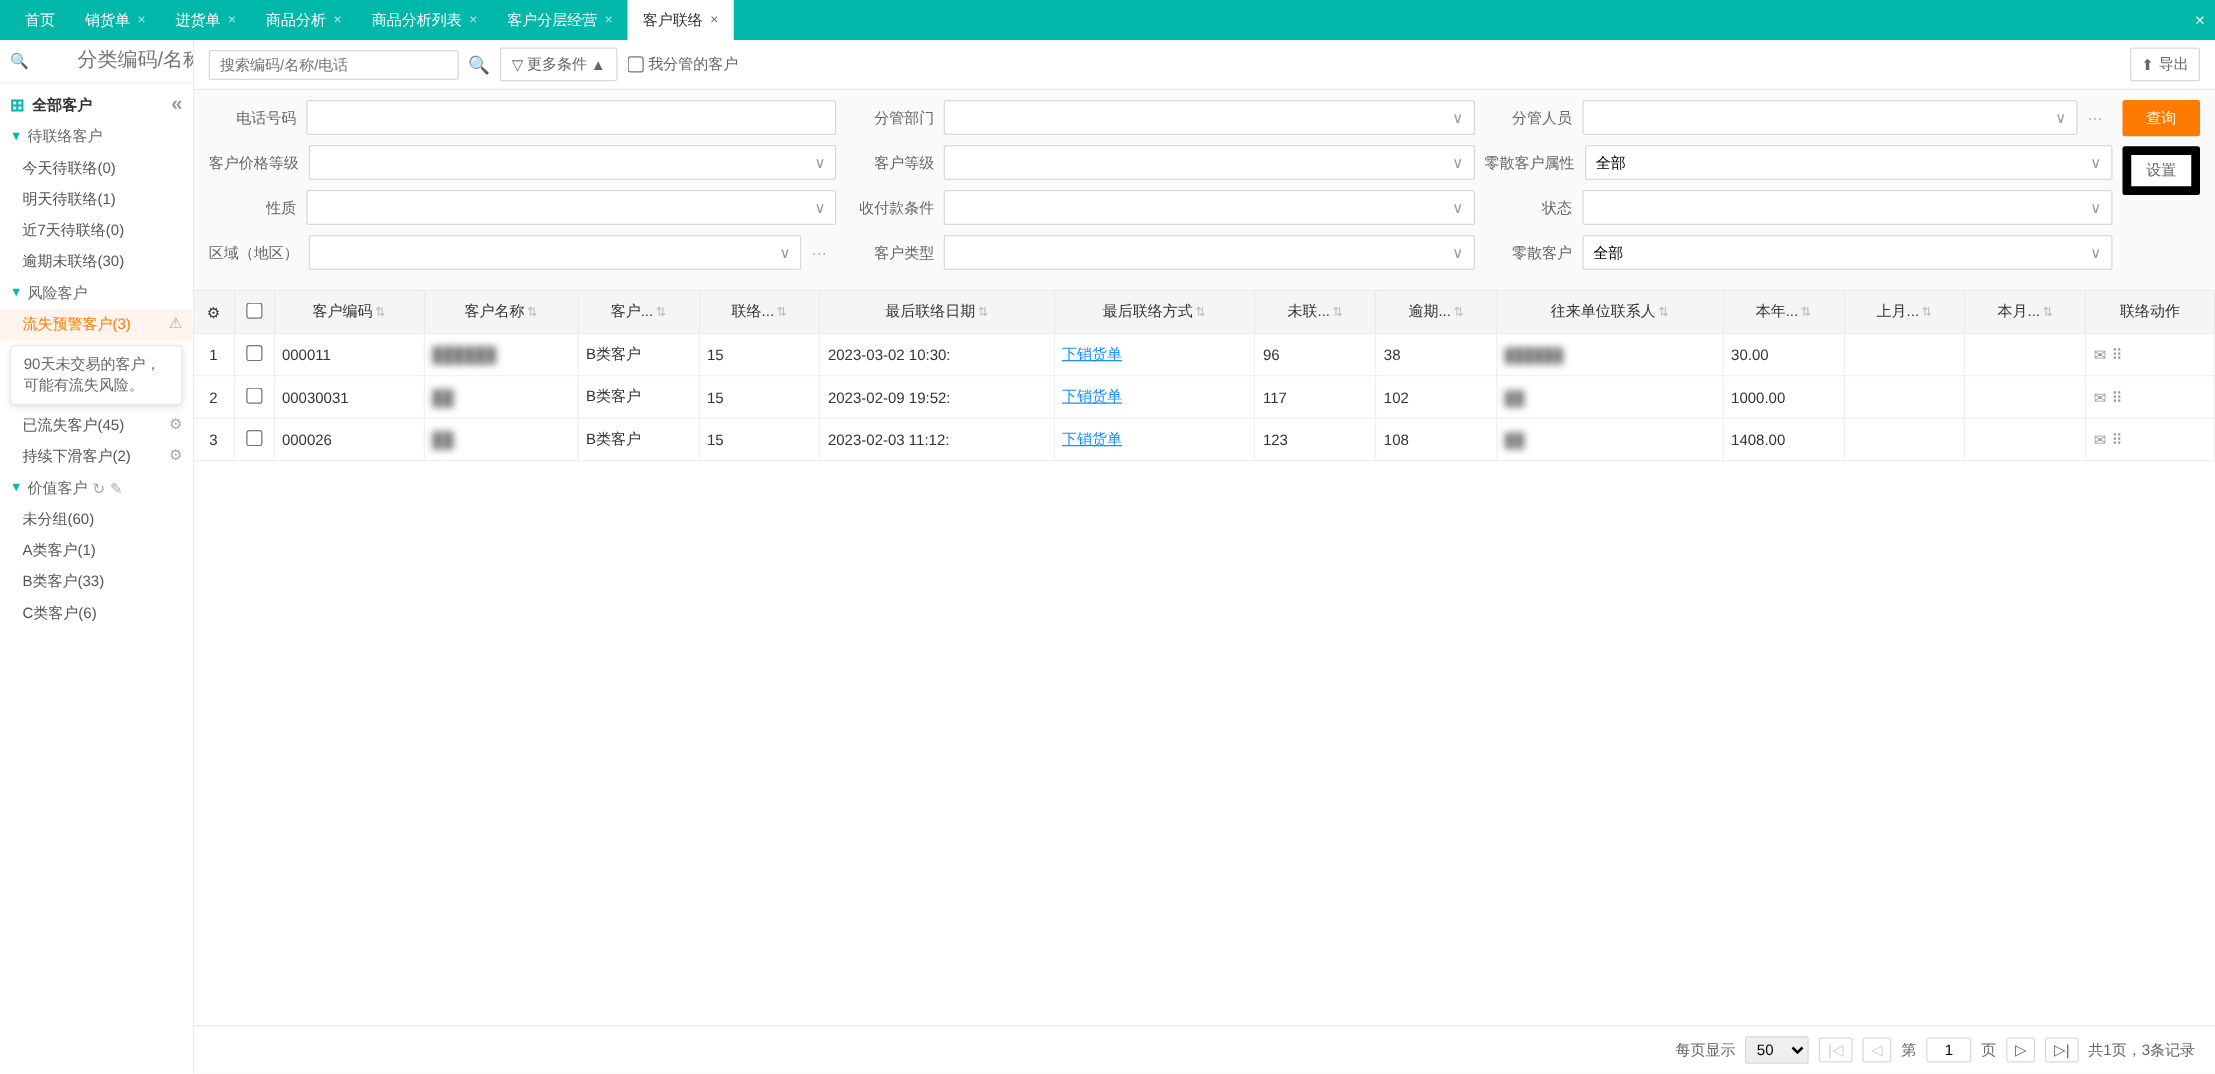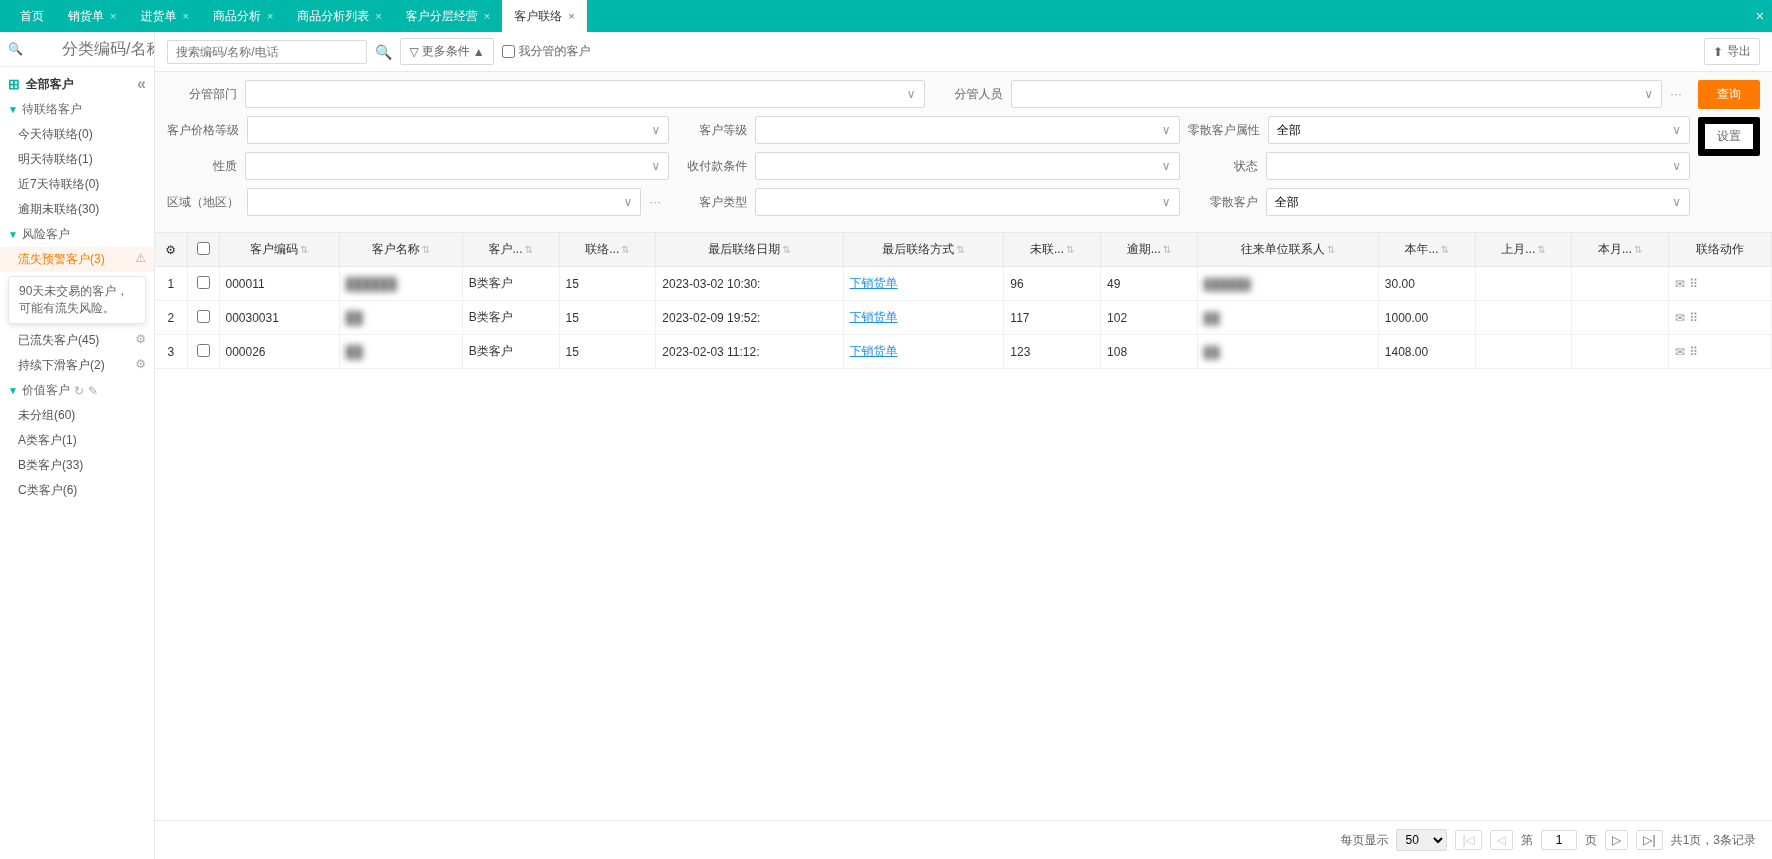--- a/index.html
+++ b/index.html
@@ -462,20 +462,24 @@
         <span>⬆</span>
         <span>导出</span>
       </div>
     </div>
 
     <div class="advanced-filter">
       <div style="display:flex;gap:8px;align-items:flex-start;">
         <div style="flex:1;">
 
           <div class="filter-row">
+            <div class="filter-field">
+              <span class="filter-label">电话号码</span>
+              <input class="filter-input" type="text" value="" style="">
+            </div>
             <div class="filter-field">
               <span class="filter-label">分管部门</span>
               <div class="filter-select">
                 <span></span>
                 <span class="arrow-down">∨</span>
               </div>
             </div>
             <div class="filter-field">
               <span class="filter-label">分管人员</span>
               <div class="filter-select">
@@ -591,21 +595,21 @@
         <tr>
     <td class="row-num">1</td>
     <td class="checkbox-cell"><input type="checkbox" style=""></td>
     <td>000011</td>
     <td><span class="blurred">██████</span></td>
     <td>B类客户</td>
     <td>15</td>
     <td>2023-03-02 10:30:</td>
     <td><span class="link-text">下销货单</span></td>
     <td>96</td>
-    <td>49</td>
+    <td>38</td>
     <td><span class="blurred" style="font-size:11px;">██████</span></td>
     <td>30.00</td>
     <td></td>
     <td></td>
     <td>
       <div class="action-icons">
         <span title="联络">✉</span>
         <span title="更多">⠿</span>
       </div>
     </td>

